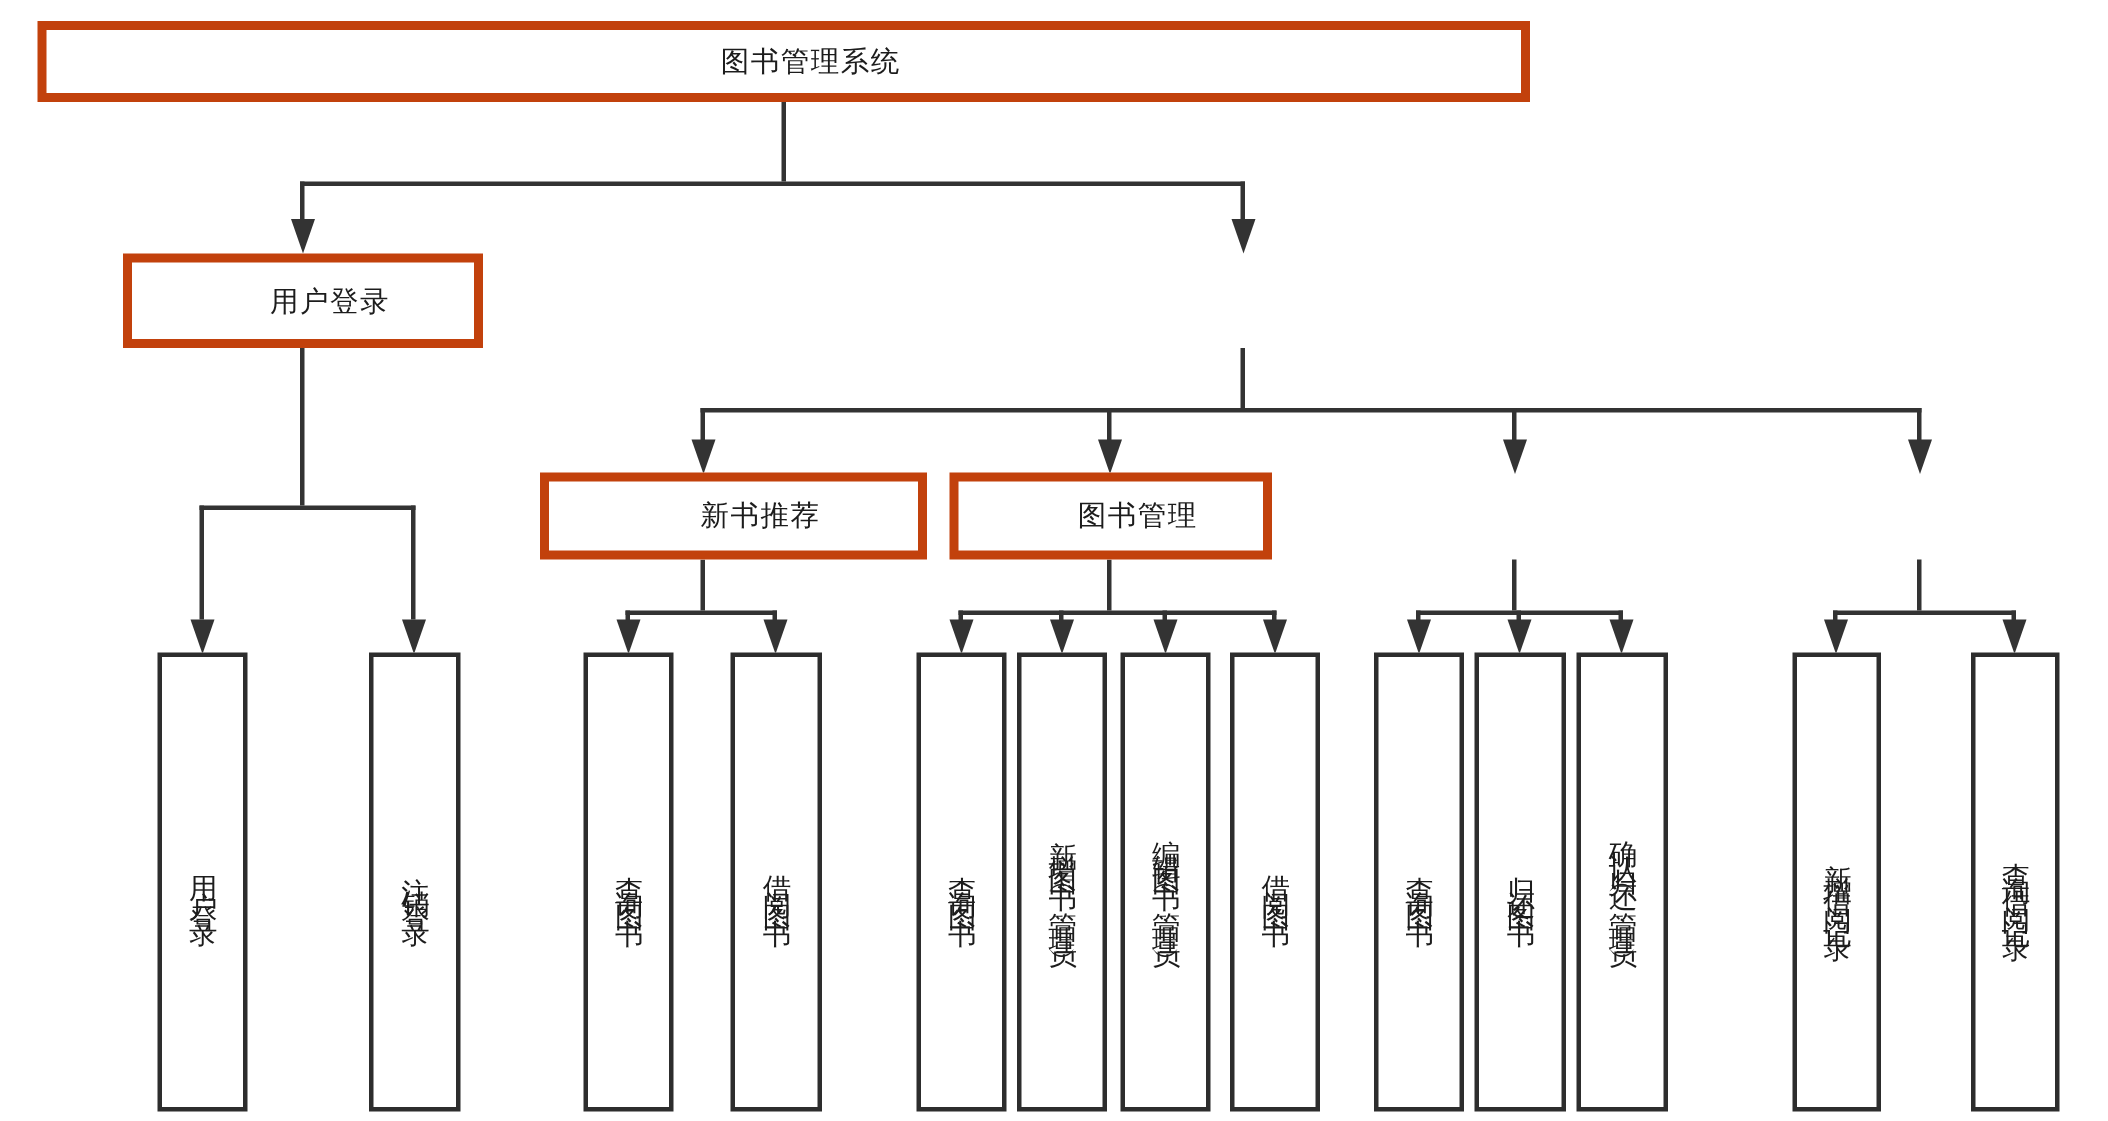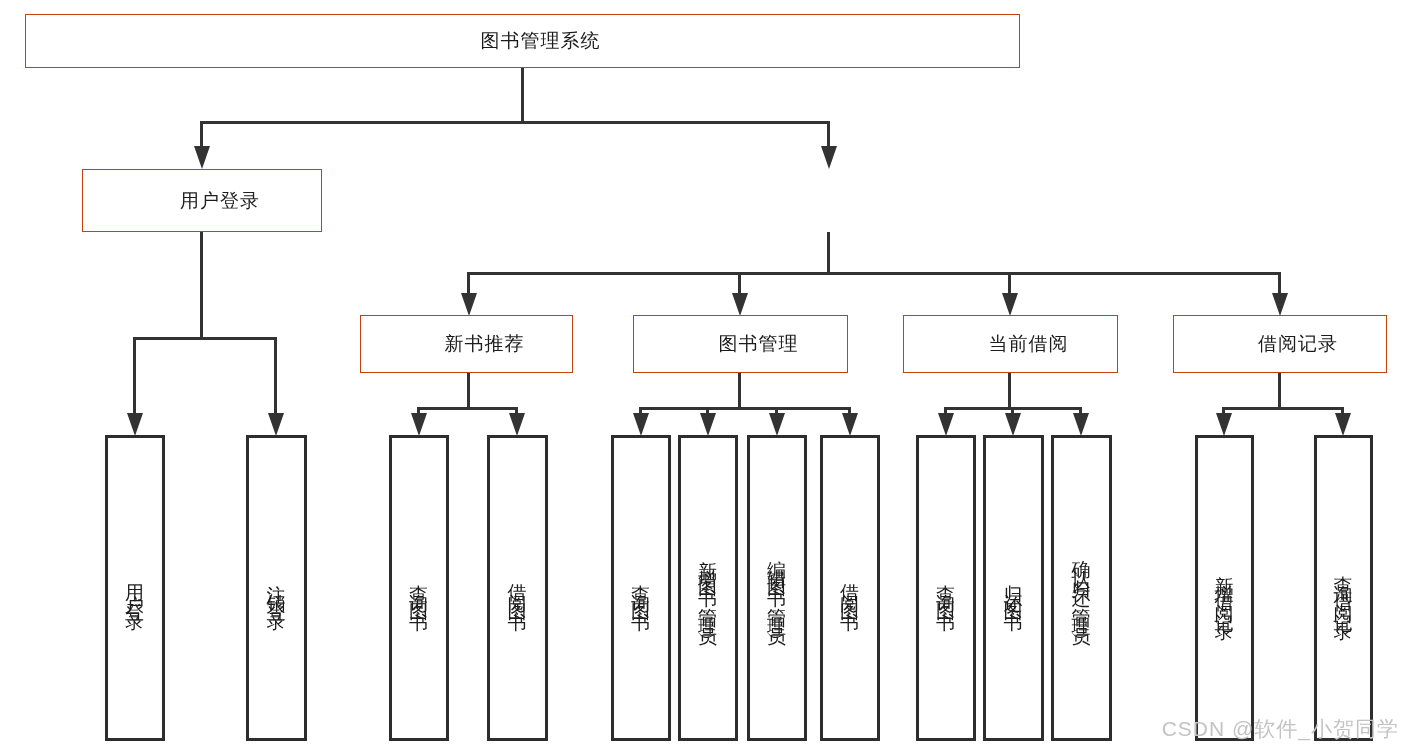--- a/index.html
+++ b/index.html
@@ -7,21 +7,21 @@
     position: relative;
     width: 1405px;
     height: 747px;
     background: #ffffff;
     font-family: "Liberation Sans", "DejaVu Sans", sans-serif;
     overflow: hidden;
   }
   .node {
     position: absolute;
     background: #ffffff;
-    border: 1px solid #c2410c;
+    border: 6px solid #c2410c;
     box-sizing: border-box;
     display: flex;
     align-items: center;
     justify-content: center;
     font-size: 19px;
     letter-spacing: 1px;
     color: #1c1c1c;
     z-index: 2;
     padding-left: 36px;
   }
@@ -95,31 +95,25 @@
   <div class="hline" style="left:467px; top:272px; width:814px;"></div>
   <div class="vline" style="left:467px; top:272px; height:22px;"></div>
   <div class="arrow" style="left:461px; top:293px;"></div>
   <div class="vline" style="left:738px; top:272px; height:22px;"></div>
   <div class="arrow" style="left:732px; top:293px;"></div>
   <div class="vline" style="left:1008px; top:272px; height:22px;"></div>
   <div class="arrow" style="left:1002px; top:293px;"></div>
   <div class="vline" style="left:1278px; top:272px; height:22px;"></div>
   <div class="arrow" style="left:1272px; top:293px;"></div>
 
-  <div class="node" style="left:360px; top:315px; width:213px; height:58px;">
+  <div class="node" style="left:360px; top:315px; width:258px; height:58px;">
     <span>新书推荐</span>
   </div>
   <div class="node" style="left:633px; top:315px; width:215px; height:58px;">
     <span>图书管理</span>
-  </div>
-  <div class="node" style="left:903px; top:315px; width:215px; height:58px;">
-    <span>当前借阅</span>
-  </div>
-  <div class="node" style="left:1173px; top:315px; width:214px; height:58px;">
-    <span>借阅记录</span>
   </div>
 
   <div class="vline" style="left:467px; top:373px; height:34px;"></div>
   <div class="hline" style="left:417px; top:407px; width:101px;"></div>
   <div class="vline" style="left:417px; top:407px; height:8px;"></div>
   <div class="arrow" style="left:411px; top:413px;"></div>
   <div class="vline" style="left:515px; top:407px; height:8px;"></div>
   <div class="arrow" style="left:509px; top:413px;"></div>
 
   <div class="vline" style="left:738px; top:373px; height:34px;"></div>
@@ -186,15 +180,14 @@
     <span>确认归还（管理员）</span>
   </div>
 
   <div class="vnode" style="left:1195px; top:435px; width:59px; height:306px;">
     <span>新增借阅记录</span>
   </div>
   <div class="vnode" style="left:1314px; top:435px; width:59px; height:306px;">
     <span>查询借阅记录</span>
   </div>
 
-  <div class="watermark">CSDN @软件_小贺同学</div>
 
 </div>
 
 </body></html>

